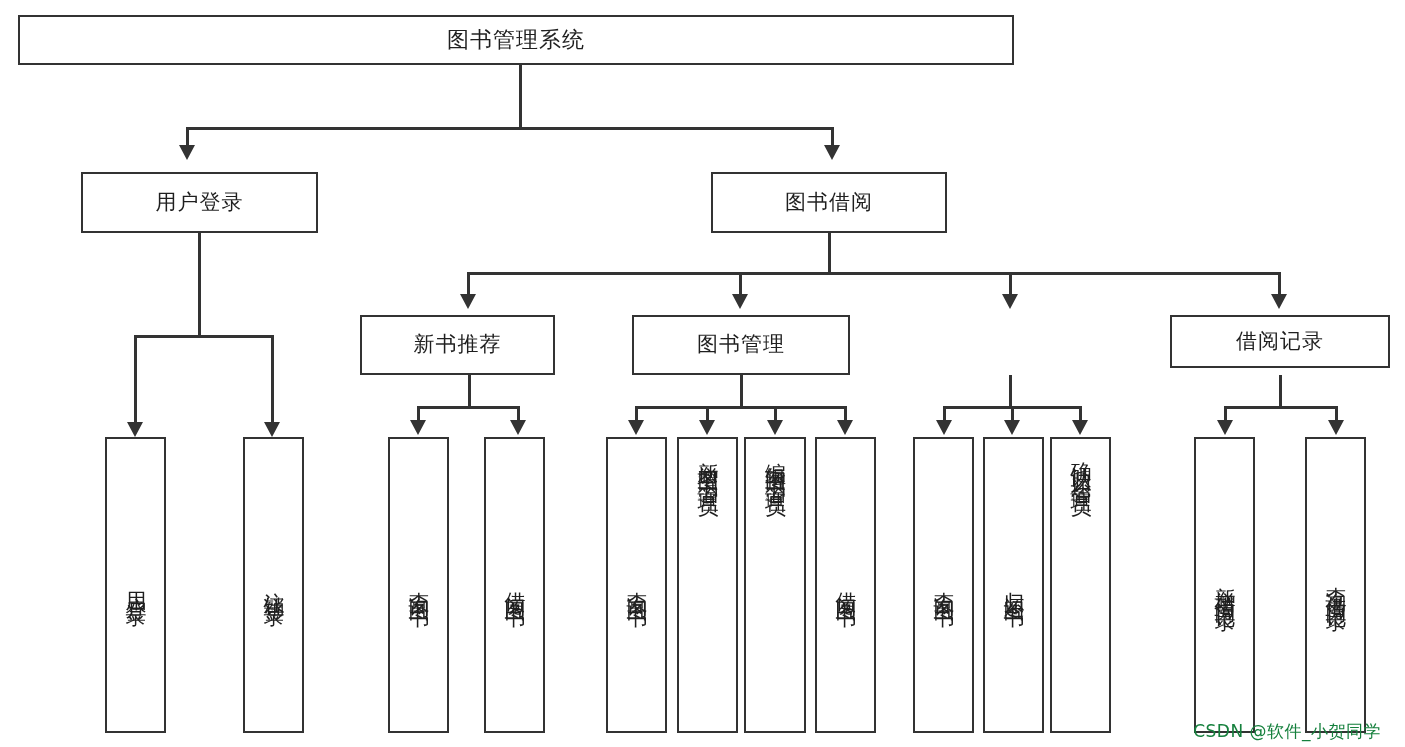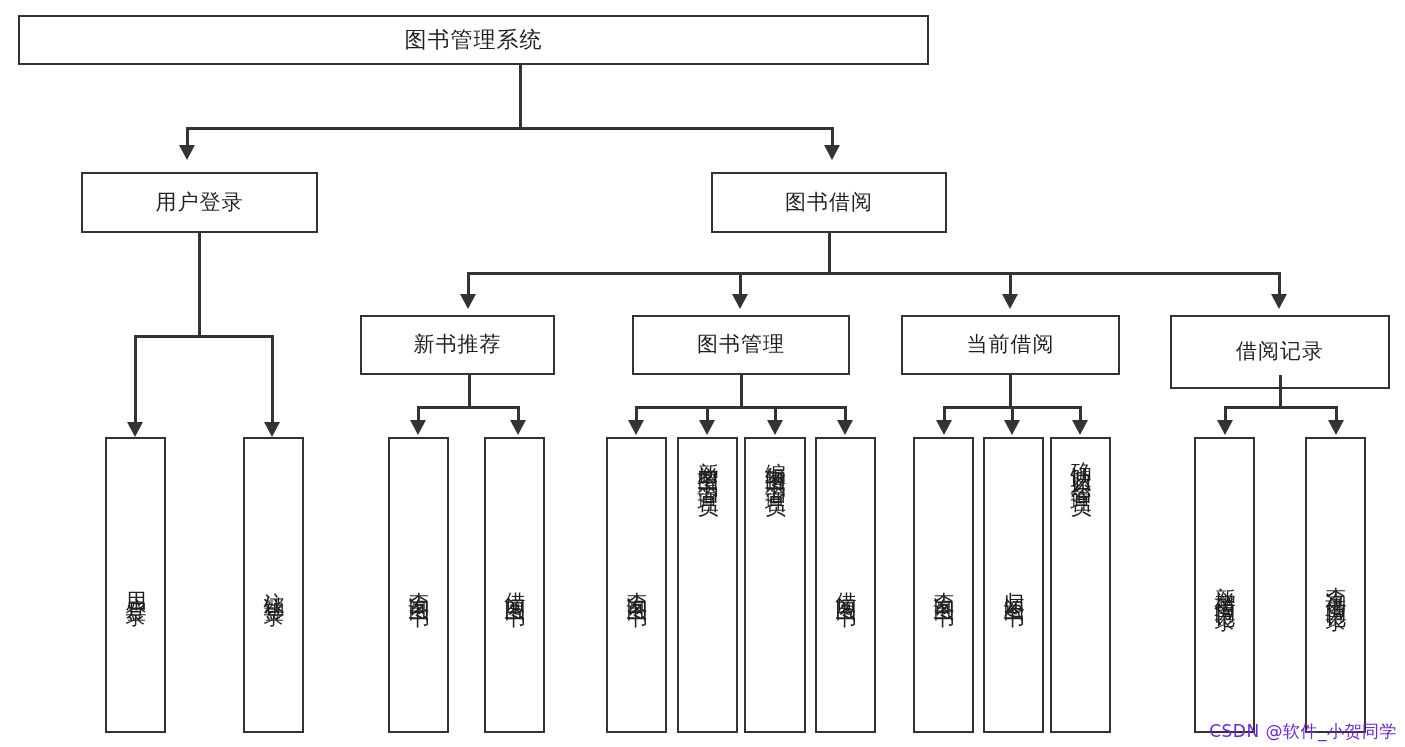--- a/index.html
+++ b/index.html
@@ -20,29 +20,29 @@
   .leaf .lbl{writing-mode:vertical-rl;text-orientation:upright;
              font-size:21px;letter-spacing:5px;line-height:1;}
 
   
   .vline{position:absolute;background:#333333;width:2.5px;}
   .hline{position:absolute;background:#333333;height:2.5px;}
   .arrow{position:absolute;width:0;height:0;
          border-left:8px solid transparent;border-right:8px solid transparent;
          border-top:15px solid #333333;}
 
-  .watermark{position:absolute;right:8px;bottom:4px;color:#6d28d9;
+  .watermark{position:absolute;right:24px;bottom:4px;color:#15803d;
              font-size:17px;letter-spacing:0.5px;white-space:nowrap;}
 </style>
 </head>
 <body>
 
 <div id="canvas">
 
-  <div class="node h-node root" style="left:18px;top:15px;width:911px;height:50px;">
+  <div class="node h-node root" style="left:18px;top:15px;width:996px;height:50px;">
     <span class="lbl">图书管理系统</span>
   </div>
 
   <div class="vline" style="left:519px;top:65px;height:64px;"></div>
   <div class="hline" style="left:186px;top:127px;width:647px;"></div>
   <div class="vline" style="left:186px;top:127px;height:18px;"></div>
   <div class="arrow" style="left:179px;top:145px;"></div>
   <div class="vline" style="left:831px;top:127px;height:18px;"></div>
   <div class="arrow" style="left:824px;top:145px;"></div>
 
@@ -71,24 +71,21 @@
   <div class="arrow" style="left:1002px;top:294px;"></div>
   <div class="vline" style="left:1278px;top:272px;height:22px;"></div>
   <div class="arrow" style="left:1271px;top:294px;"></div>
 
   <div class="node h-node" style="left:360px;top:315px;width:195px;height:60px;">
     <span class="lbl">新书推荐</span>
   </div>
   <div class="node h-node" style="left:632px;top:315px;width:218px;height:60px;">
     <span class="lbl">图书管理</span>
   </div>
-  <div class="node h-node" style="left:901px;top:315px;width:219px;height:60px;">
-    <span class="lbl">当前借阅</span>
-  </div>
-  <div class="node h-node" style="left:1170px;top:315px;width:220px;height:74px;">
+  <div class="node h-node" style="left:1170px;top:315px;width:220px;height:53px;">
     <span class="lbl">借阅记录</span>
   </div>
 
   <div class="vline" style="left:468px;top:375px;height:33px;"></div>
   <div class="hline" style="left:417px;top:406px;width:102px;"></div>
   <div class="vline" style="left:417px;top:406px;height:14px;"></div>
   <div class="arrow" style="left:410px;top:420px;"></div>
   <div class="vline" style="left:517px;top:406px;height:14px;"></div>
   <div class="arrow" style="left:510px;top:420px;"></div>
 

